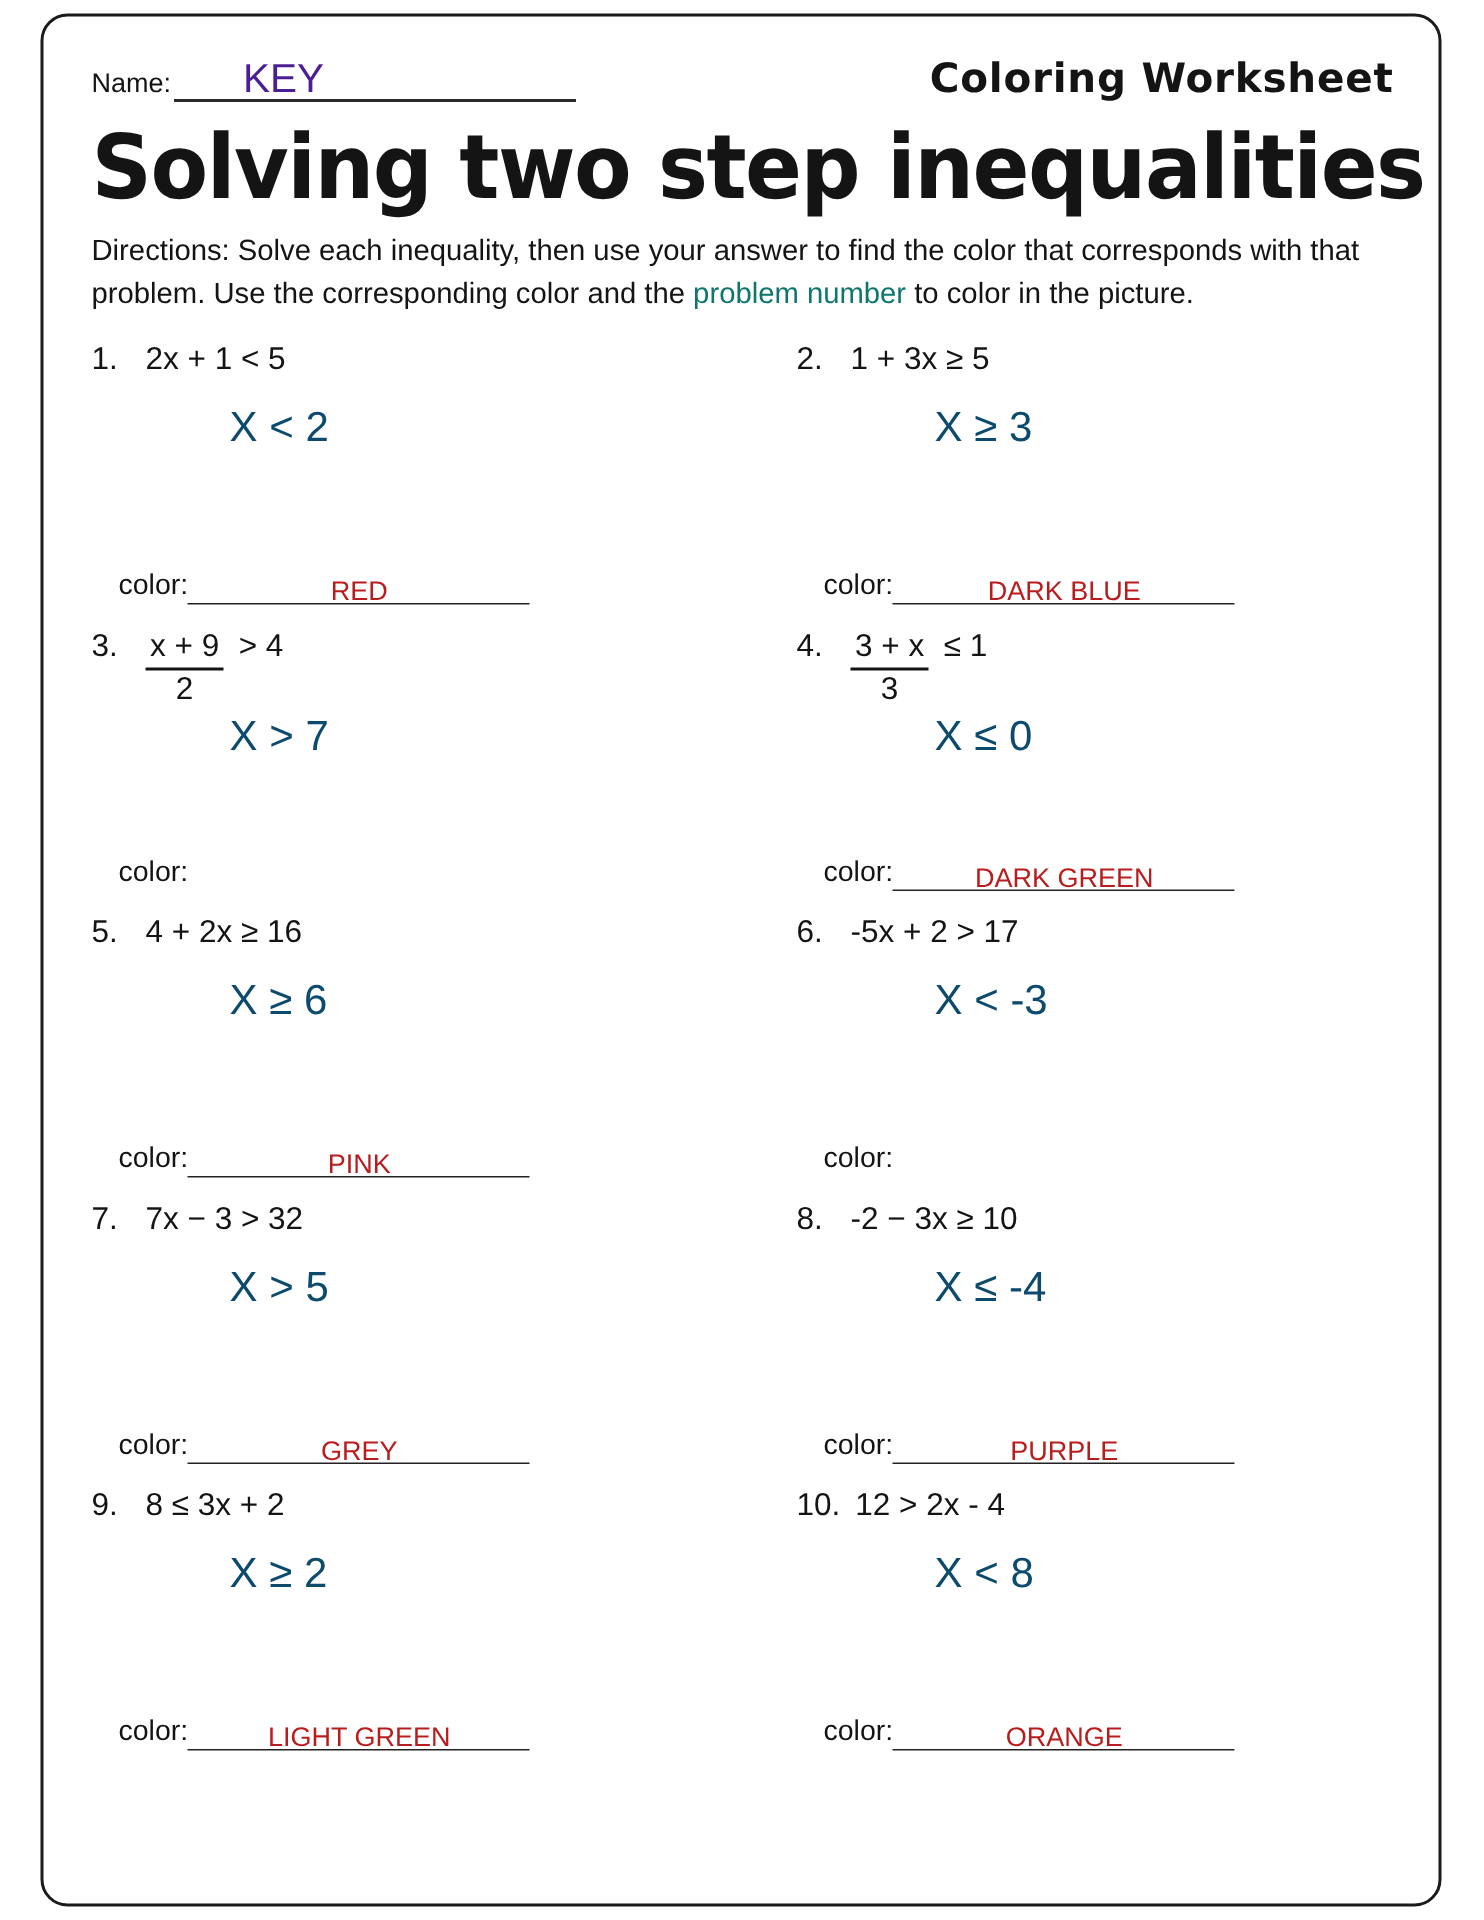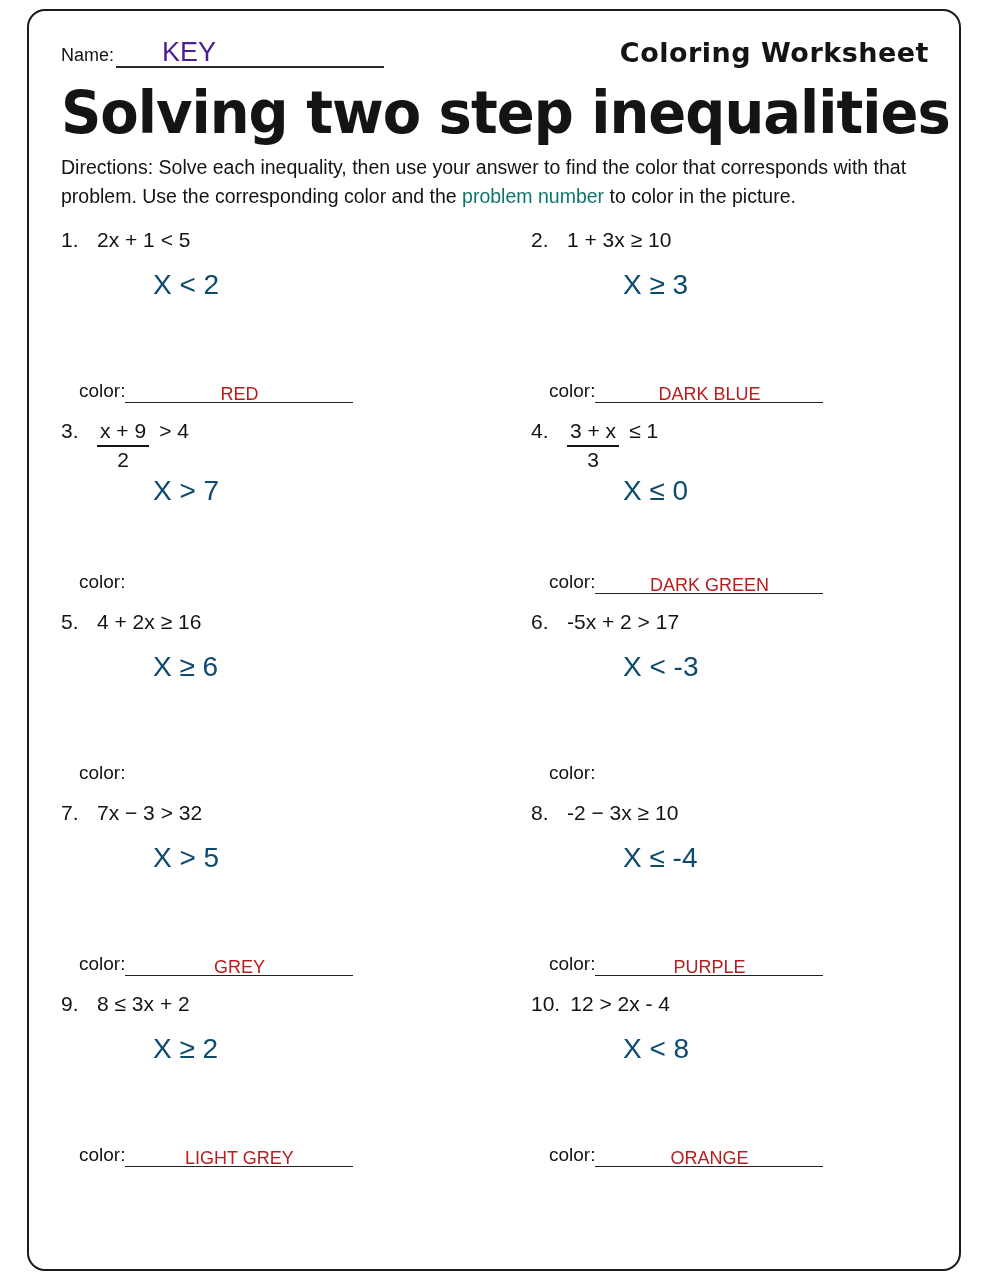--- a/index.html
+++ b/index.html
@@ -96,21 +96,21 @@
         <span class="color-label">color:</span>
         <span class="color-line">
           <span class="color-value">RED</span>
         </span>
       </div>
     </div>
 
     <div class="problem">
       <div class="prob-line">
         <span class="prob-num">2.</span>
-        <span class="prob-expr">1 + 3x ≥ 10</span>
+        <span class="prob-expr">1 + 3x ≥ 5</span>
       </div>
       <div class="answer">X ≥ 3</div>
       <div class="color-row">
         <span class="color-label">color:</span>
         <span class="color-line">
           <span class="color-value">DARK BLUE</span>
         </span>
       </div>
     </div>
 
@@ -148,20 +148,23 @@
     </div>
 
     <div class="problem">
       <div class="prob-line">
         <span class="prob-num">5.</span>
         <span class="prob-expr">4 + 2x ≥ 16</span>
       </div>
       <div class="answer">X ≥ 6</div>
       <div class="color-row">
         <span class="color-label">color:</span>
+        <span class="color-line">
+          <span class="color-value">PINK</span>
+        </span>
       </div>
     </div>
 
     <div class="problem">
       <div class="prob-line">
         <span class="prob-num">6.</span>
         <span class="prob-expr">-5x + 2 &gt; 17</span>
       </div>
       <div class="answer">X &lt; -3</div>
       <div class="color-row">
@@ -199,21 +202,21 @@
 
     <div class="problem">
       <div class="prob-line">
         <span class="prob-num">9.</span>
         <span class="prob-expr">8 ≤ 3x + 2</span>
       </div>
       <div class="answer">X ≥ 2</div>
       <div class="color-row">
         <span class="color-label">color:</span>
         <span class="color-line">
-          <span class="color-value">LIGHT GREY</span>
+          <span class="color-value">LIGHT GREEN</span>
         </span>
       </div>
     </div>
 
     <div class="problem">
       <div class="prob-line">
         <span class="prob-num">10.</span>
         <span class="prob-expr">12 &gt; 2x - 4</span>
       </div>
       <div class="answer">X &lt; 8</div>

